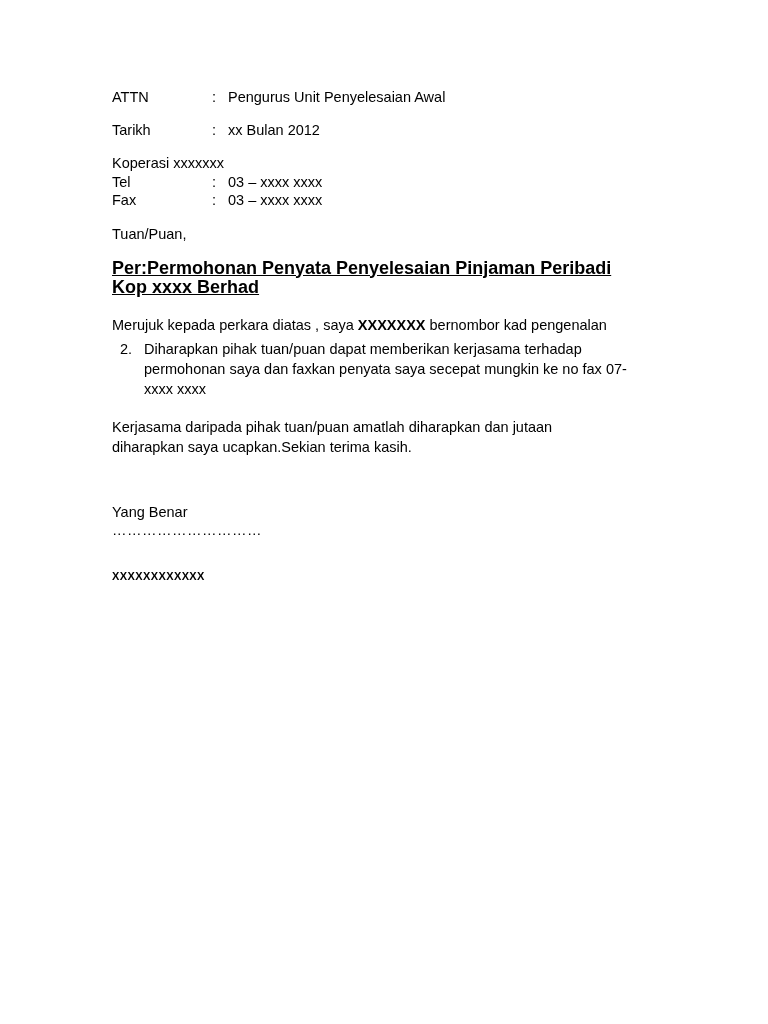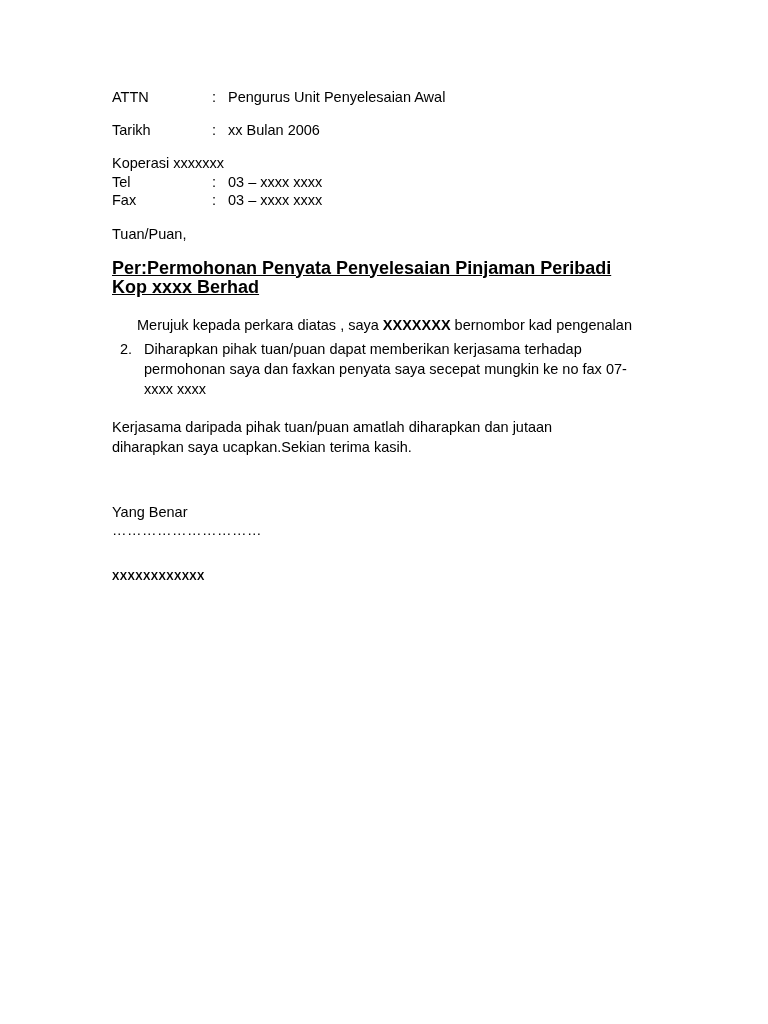--- a/index.html
+++ b/index.html
@@ -72,21 +72,20 @@
     font-size: 14.5px;
     line-height: 20px;
     margin-bottom: 14px;
   }
   .para b {
     font-weight: bold;
   }
   .para-1 {
     width: 545px;
     margin-bottom: 4px;
-    text-align: center;
   }
   .para-2 {
     width: 545px;
     margin-bottom: 26px;
   }
   .list {
     margin: 0 0 18px 0;
     padding: 0;
     list-style: none;
   }
@@ -136,21 +135,21 @@
 
     <div class="line-row">
       <span class="lbl">ATTN</span>
       <span class="colon">:</span>
       <span class="val">Pengurus Unit Penyelesaian Awal</span>
     </div>
 
     <div class="line-row">
       <span class="lbl">Tarikh</span>
       <span class="colon">:</span>
-      <span class="val">xx Bulan 2006</span>
+      <span class="val">xx Bulan 2012</span>
     </div>
 
     <div class="contact-block">
       <div>Koperasi xxxxxxx</div>
       <div class="line-row">
         <span class="lbl">Tel</span>
         <span class="colon">:</span>
         <span class="val">03 – xxxx xxxx</span>
       </div>
       <div class="line-row">

